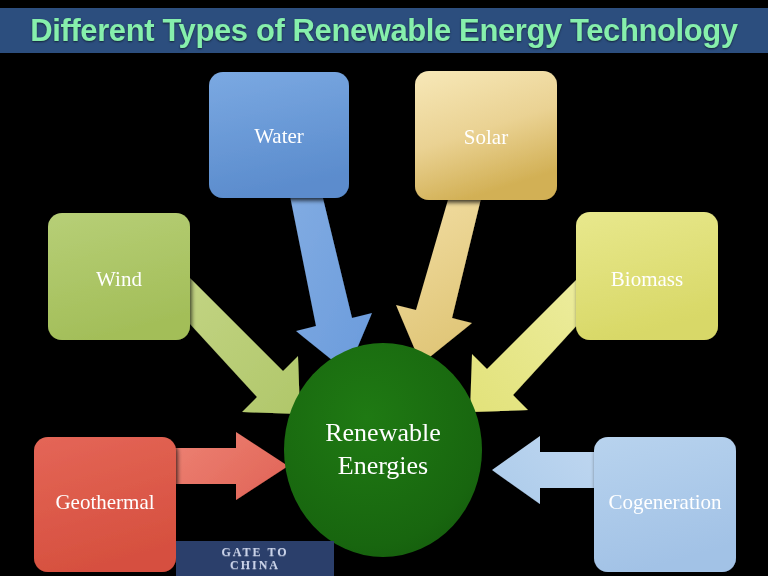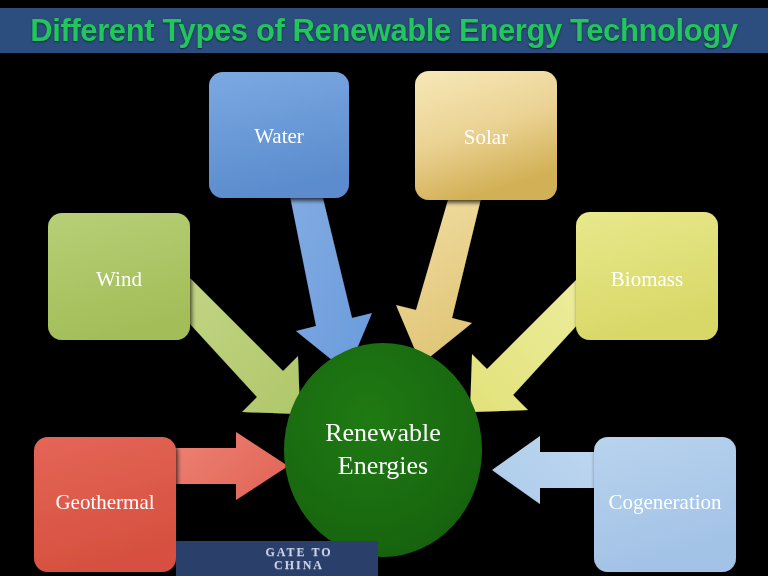--- a/index.html
+++ b/index.html
@@ -26,21 +26,21 @@
     top: 8px;
     width: 768px;
     height: 45px;
     background: #2c4e7e;
     display: flex;
     align-items: center;
     justify-content: center;
     box-sizing: border-box;
   }
   #title-text {
-    color: #22c55e;
+    color: #86efac;
     font-family: "Liberation Sans", sans-serif;
     font-weight: bold;
     font-size: 31px;
     letter-spacing: -0.4px;
     white-space: nowrap;
     text-shadow: 0 1px 2px rgba(0,0,0,0.55);
   }
   
   #diagram {
     position: absolute;
@@ -68,21 +68,20 @@
     left: 176px;
     top: 541px;
     width: 158px;
     height: 35px;
     background: #2b3f6b;
     display: flex;
     flex-direction: column;
     align-items: center;
     justify-content: center;
     line-height: 1.02;
-    padding-left: 44px;
   }
   .wm-line {
     font-family: "Liberation Serif", serif;
     color: #c9d2e8;
     font-size: 12px;
     font-weight: bold;
     letter-spacing: 2px;
     text-shadow: 0 1px 0 rgba(255,255,255,0.25);
   }
 </style>

